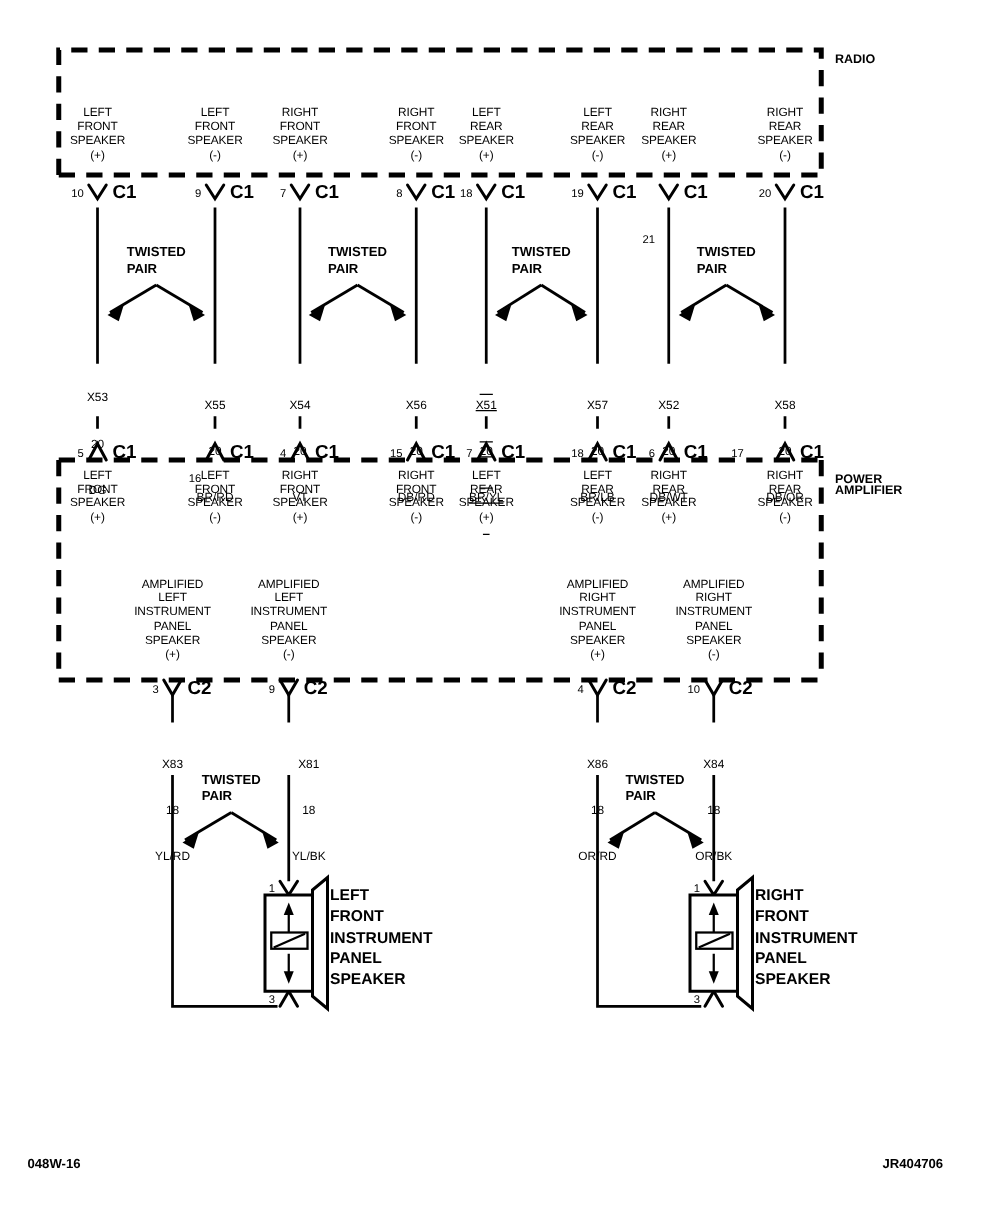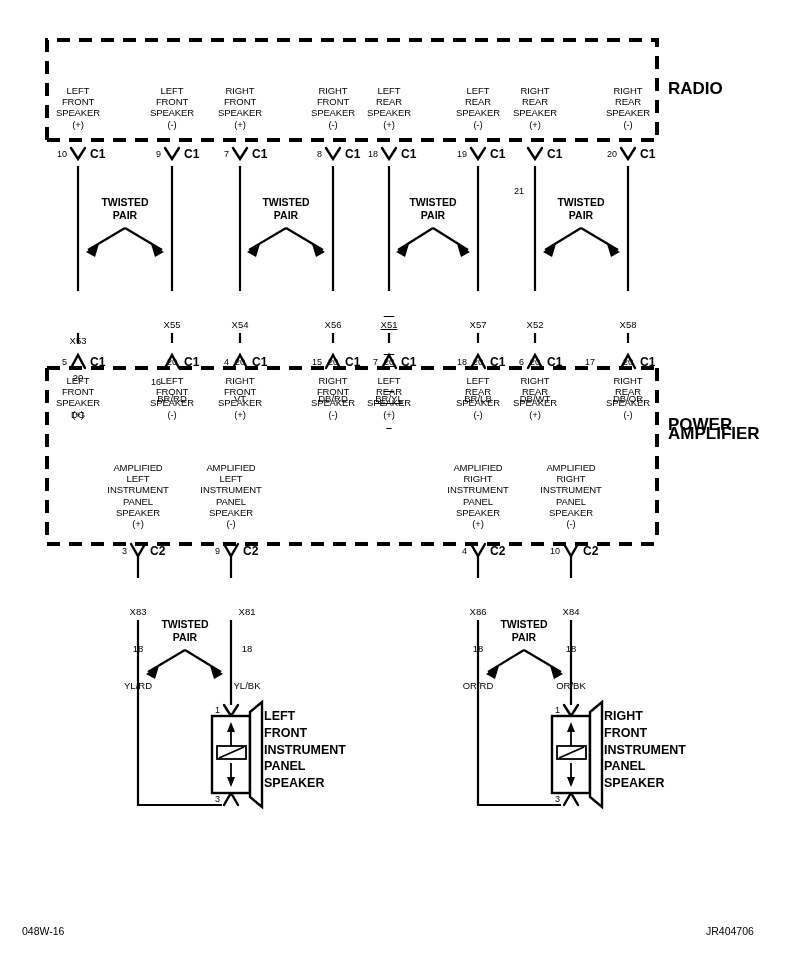--- a/index.html
+++ b/index.html
@@ -39,45 +39,43 @@
     transform:translateX(-50%);
   }
   
   .pinnum{
     font-size:9px;
     text-align:right;
     transform:translate(-100%,-50%);
   }
   
   .conname{
-    font-size:12px;
+    font-size:15px;
     font-weight:bold;
     transform:translateY(-50%);
   }
   .twisted{
     font-size:10.5px;
     font-weight:bold;
-    text-align:center;
     line-height:13px;
     transform:translateX(-50%);
   }
   .boxname{
-    font-size:17px;
+    font-size:10px;
     font-weight:bold;
     line-height:15.5px;
-    margin-top:41px;
   }
   .spkname{
     font-size:12.5px;
     font-weight:bold;
     line-height:16.8px;
   }
   .footer{
     font-size:10.5px;
-    font-weight:normal;
+    font-weight:bold;
   }
 </style>
 </head>
 <body>
 
 <div id="page">
 
   <svg id="svgroot" viewBox="0 0 793 970">
 
     <g>
@@ -283,21 +281,21 @@
 
   <div class="txt twisted" style="left: 125px; top: 196px; white-space: pre;">TWISTED
 PAIR</div>
   <div class="txt twisted" style="left: 286px; top: 196px; white-space: pre;">TWISTED
 PAIR</div>
   <div class="txt twisted" style="left: 433px; top: 196px; white-space: pre;">TWISTED
 PAIR</div>
   <div class="txt twisted" style="left: 581px; top: 196px; white-space: pre;">TWISTED
 PAIR</div>
 
-  <div class="txt wirelbl" style="left:78px; top:310px;">
+  <div class="txt wirelbl" style="left:78px; top:288px;">
     <div>X53</div>
     <div>20</div>
     <div>DG</div>
   </div>
   <div class="txt wirelbl" style="left:172px; top:294px;">
     <div>X55</div>
     <div>20</div>
     <div>BR/RD</div>
   </div>
   <div class="txt wirelbl" style="left:240px; top:294px;">

